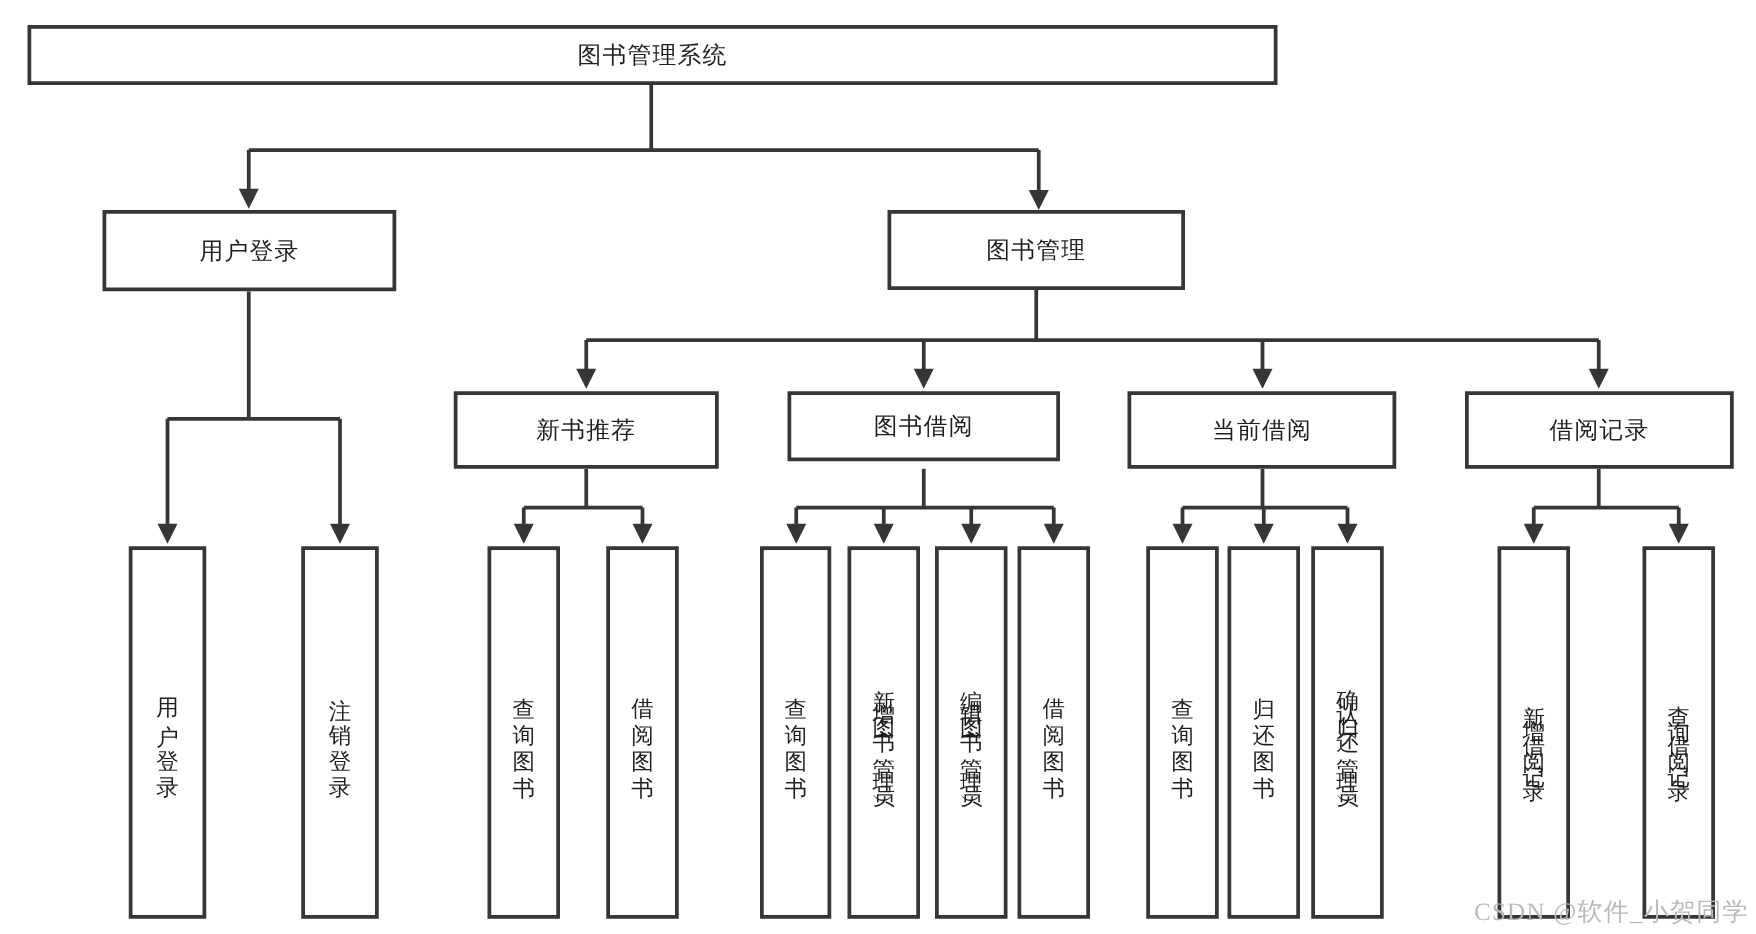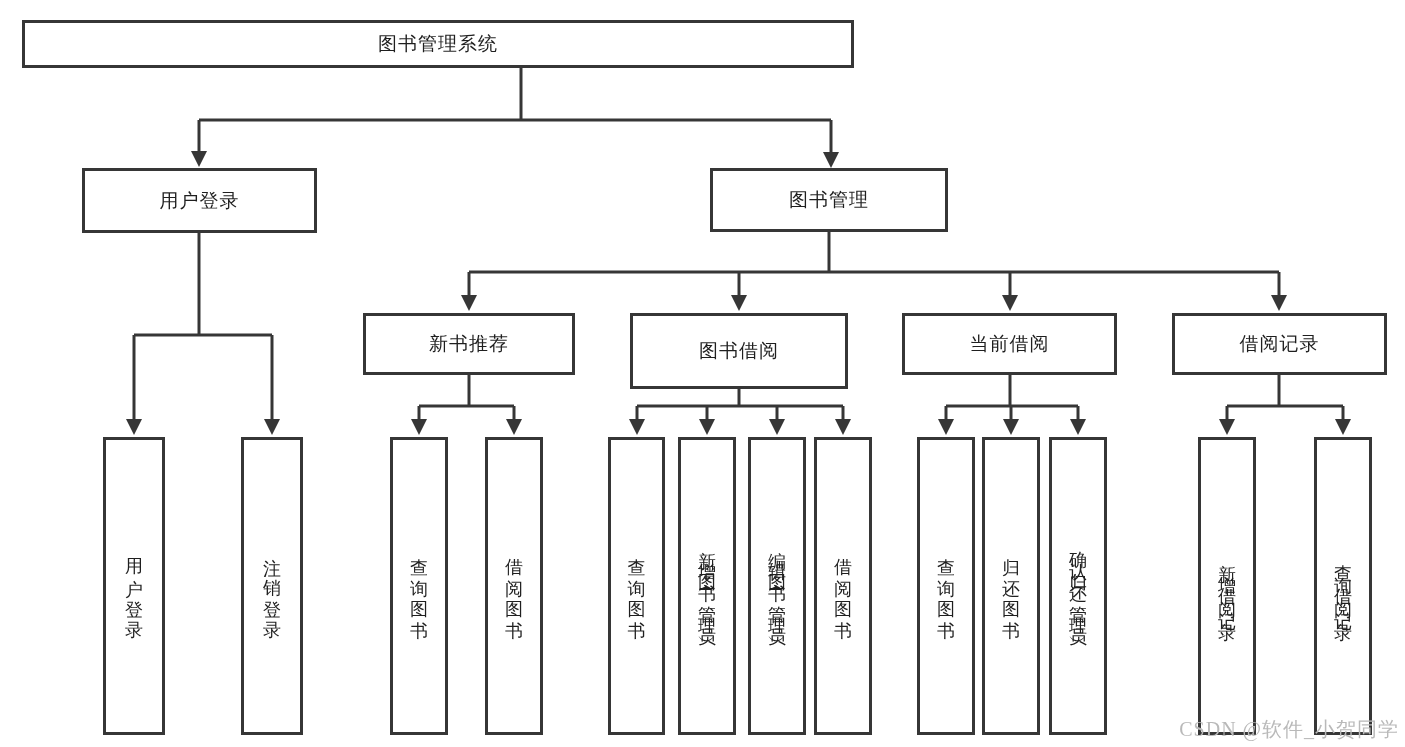--- a/index.html
+++ b/index.html
@@ -133,35 +133,35 @@
     <polygon points="1070,419 1086,419 1078,435"></polygon>
 
     <path d="M1279,375 L1279,406"></path>
     <path d="M1227,406 L1343,406"></path>
     <path d="M1227,406 L1227,420"></path>
     <polygon points="1219,419 1235,419 1227,435"></polygon>
     <path d="M1343,406 L1343,420"></path>
     <polygon points="1335,419 1351,419 1343,435"></polygon>
   </svg>
 
-  <div class="node h-label" style="left:22px; top:20px; width:832px; height:48px;">
+  <div class="node h-label" style="left:22px; top:20px; width:1000px; height:48px;">
     <span>图书管理系统</span>
   </div>
 
   <div class="node h-label" style="left:82px; top:168px; width:235px; height:65px;">
     <span>用户登录</span>
   </div>
   <div class="node h-label" style="left:363px; top:313px; width:212px; height:62px;">
     <span>新书推荐</span>
   </div>
 
   <div class="node h-label" style="left:710px; top:168px; width:238px; height:64px;">
     <span>图书管理</span>
   </div>
-  <div class="node h-label" style="left:630px; top:313px; width:218px; height:76px;">
+  <div class="node h-label" style="left:630px; top:313px; width:218px; height:56px;">
     <span>图书借阅</span>
   </div>
   <div class="node h-label" style="left:1172px; top:313px; width:215px; height:62px;">
     <span>借阅记录</span>
   </div>
   <div class="node h-label" style="left:902px; top:313px; width:215px; height:62px;">
     <span>当前借阅</span>
   </div>
 
   <div class="node leaf" style="left:103px; width:62px;">

